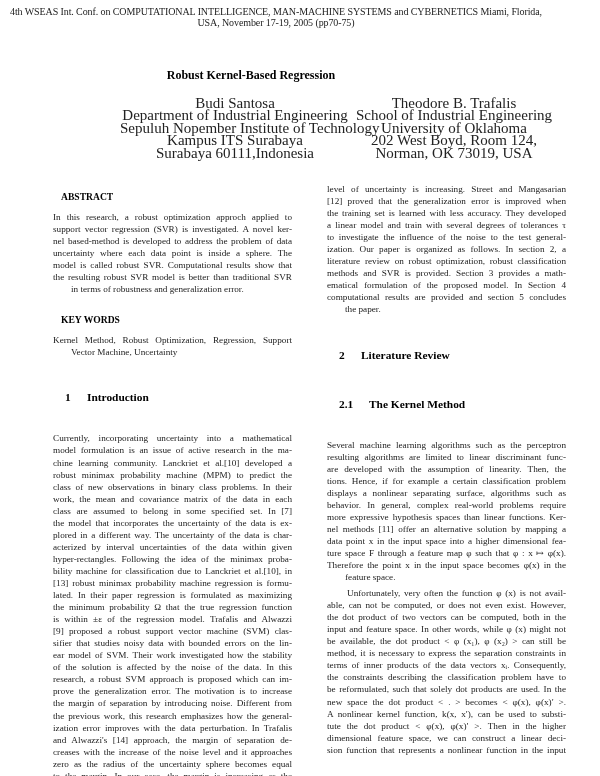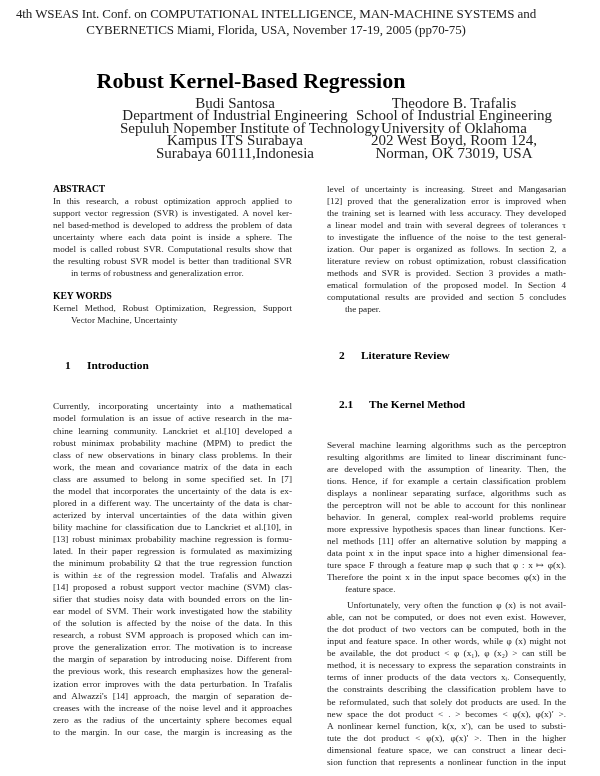--- a/index.html
+++ b/index.html
@@ -1,31 +1,31 @@
 <!DOCTYPE html>
 <html><head>
 <meta charset="utf-8">
 <style>
   html, body { margin: 0; padding: 0; background: #ffffff; }
   body { width: 600px; height: 776px; position: relative; overflow: hidden;
          font-family: "Liberation Serif", "DejaVu Serif", serif; color: #111; }
   .running-head { position: absolute; top: 6px; left: 0; width: 552px; text-align: center;
-                  font-size: 13px; letter-spacing: -0.1px; color: #222; }
+                  font-size: 10px; letter-spacing: -0.1px; color: #222; }
   .title { position: absolute; top: 68px; left: 0; width: 502px; text-align: center;
-           font-weight: bold; font-size: 22px; color: #000; }
+           font-weight: bold; font-size: 12px; color: #000; }
   .author { position: absolute; top: 97px; width: 230px; text-align: center;
             font-size: 15px; line-height: 12.4px; color: #222; }
   .author.left { left: 120px; }
   .author.right { left: 339px; }
   .author div { white-space: nowrap; }
   .col { position: absolute; top: 183px; width: 239px; font-size: 9.2px; line-height: 12.05px;
          text-align: justify; color: #222; }
   .col.left { left: 53px; }
   .col.right { left: 327px; }
-  .h-small { font-weight: bold; font-size: 9.6px; margin: 0; color: #000; line-height: 12px; }
+  .h-small { font-weight: bold; font-size: 9.6px; margin: 8px; color: #000; line-height: 12px; }
   .h-sec { font-weight: bold; font-size: 11.4px; margin: 12px; color: #000; line-height: 14px; }
   .h-sec .num { display: inline-block; width: 22px; }
   .h-sub .num { display: inline-block; width: 30px; }
   .gap-s { height: 11px; }
   .gap-m { height: 16px; }
   .gap-l { height: 20px; }
   .line { white-space: nowrap; text-align: justify; text-align-last: justify; display: block; height: 12.05px; overflow: hidden; }
   .line.last { text-align-last: left; padding-left: 18px; }
 </style>
 </head>
@@ -77,26 +77,27 @@
     <span class="line">Currently, incorporating uncertainty into a mathematical</span>
     <span class="line">model formulation is an issue of active research in the ma-</span>
     <span class="line">chine learning community. Lanckriet et al.[10] developed a</span>
     <span class="line">robust minimax probability machine (MPM) to predict the</span>
     <span class="line">class of new observations in binary class problems. In their</span>
     <span class="line">work, the mean and covariance matrix of the data in each</span>
     <span class="line">class are assumed to belong in some specified set. In [7]</span>
     <span class="line">the model that incorporates the uncertainty of the data is ex-</span>
     <span class="line">plored in a different way. The uncertainty of the data is char-</span>
     <span class="line">acterized by interval uncertainties of the data within given</span>
+    <span class="line">hyper-rectangles. Following the idea of the minimax proba-</span>
     <span class="line">bility machine for classification due to Lanckriet et al.[10], in</span>
     <span class="line">[13] robust minimax probability machine regression is formu-</span>
     <span class="line">lated. In their paper regression is formulated as maximizing</span>
     <span class="line">the minimum probability Ω that the true regression function</span>
     <span class="line">is within ±ε of the regression model. Trafalis and Alwazzi</span>
-    <span class="line">[14] proposed a robust support vector machine (SVM) clas-</span>
+    <span class="line">[9] proposed a robust support vector machine (SVM) clas-</span>
     <span class="line">sifier that studies noisy data with bounded errors on the lin-</span>
     <span class="line">ear model of SVM. Their work investigated how the stability</span>
     <span class="line">of the solution is affected by the noise of the data. In this</span>
     <span class="line">research, a robust SVM approach is proposed which can im-</span>
     <span class="line">prove the generalization error. The motivation is to increase</span>
     <span class="line">the margin of separation by introducing noise. Different from</span>
     <span class="line">the previous work, this research emphasizes how the general-</span>
     <span class="line">ization error improves with the data perturbation. In Trafalis</span>
     <span class="line">and Alwazzi's [14] approach, the margin of separation de-</span>
     <span class="line">creases with the increase of the noise level and it approaches</span>
@@ -127,21 +128,20 @@
   <div class="h-sec h-sub">
     <span class="num">2.1</span><span>The Kernel Method</span>
   </div>
   <div class="gap-m"></div>
   <div>
     <span class="line">Several machine learning algorithms such as the perceptron</span>
     <span class="line">resulting algorithms are limited to linear discriminant func-</span>
     <span class="line">are developed with the assumption of linearity. Then, the</span>
     <span class="line">tions. Hence, if for example a certain classification problem</span>
     <span class="line">displays a nonlinear separating surface, algorithms such as</span>
-    <span class="line">the perceptron will not be able to account for this nonlinear</span>
     <span class="line">behavior. In general, complex real-world problems require</span>
     <span class="line">more expressive hypothesis spaces than linear functions. Ker-</span>
     <span class="line">nel methods [11] offer an alternative solution by mapping a</span>
     <span class="line">data point x in the input space into a higher dimensional fea-</span>
     <span class="line">ture space F through a feature map φ such that φ : x ↦ φ(x).</span>
     <span class="line">Therefore the point x in the input space becomes φ(x) in the</span>
     <span class="line last">feature space.</span>
   </div>
   <div style="height:4px"></div>
   <div>

